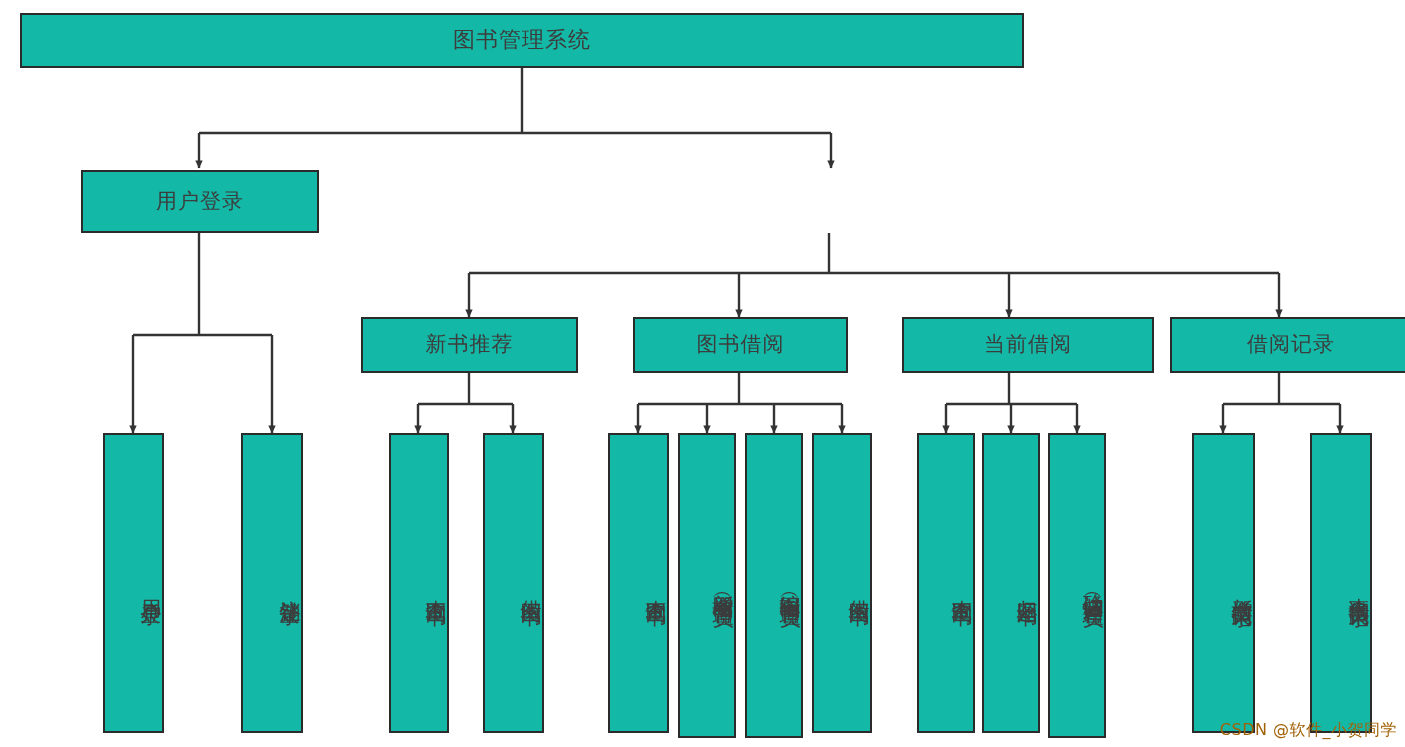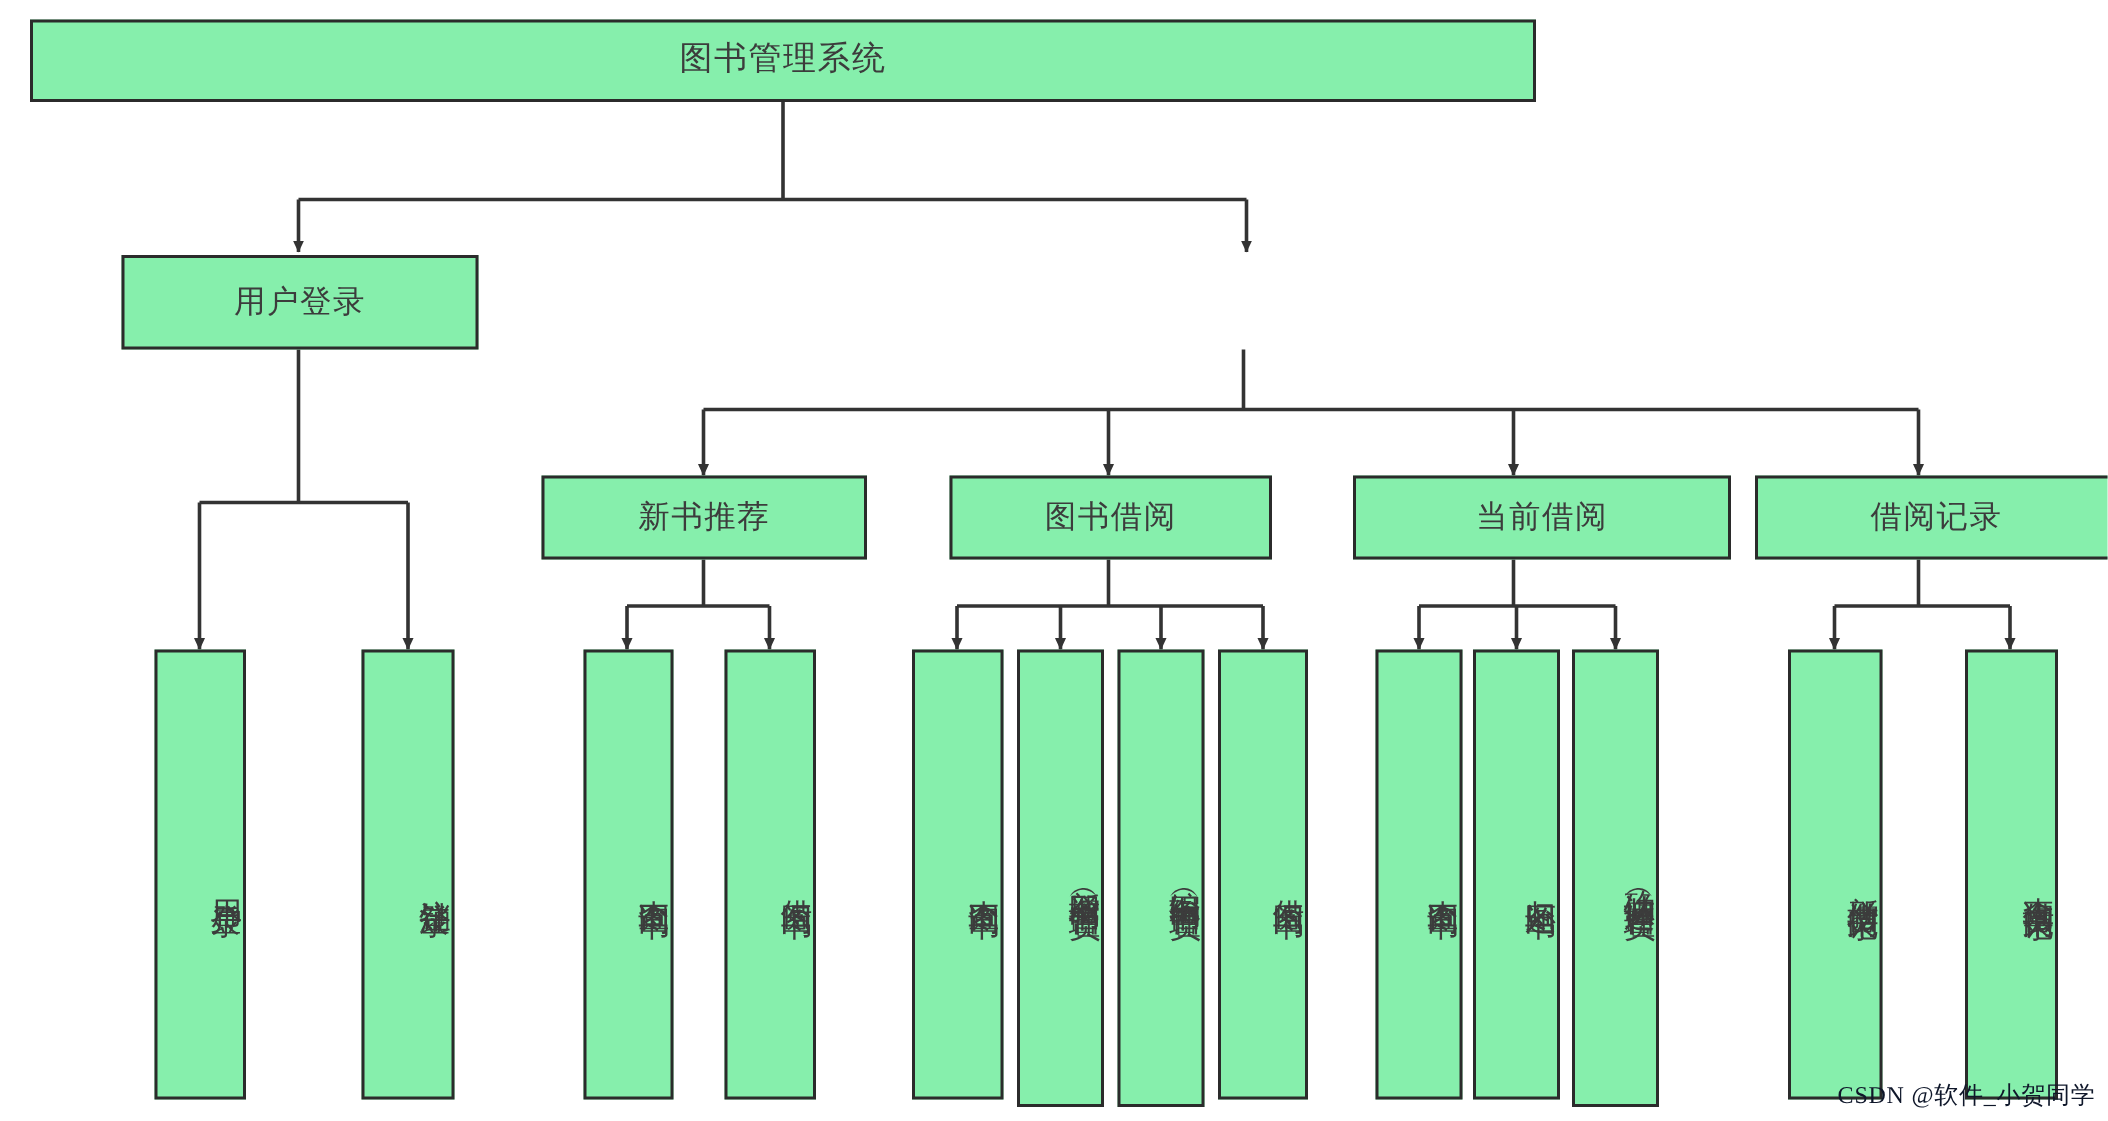--- a/index.html
+++ b/index.html
@@ -7,26 +7,27 @@
   body{
     font-family:"DejaVu Sans","Liberation Sans",sans-serif;
     width:1405px;height:747px;position:relative;overflow:hidden;
   }
   #diagram-root{position:absolute;left:0;top:0;width:1405px;height:747px;}
   svg.edges{position:absolute;left:0;top:0;width:1405px;height:747px;pointer-events:none;}
 
   .node{
     position:absolute;
     box-sizing:border-box;
-    background:#86efac;
+    background:#14b8a6;
     border:2px solid #2b2b2b;
     display:flex;
     align-items:center;
     justify-content:center;
     color:#3c3c3c;
+    font-family:Liberation Serif, serif;
   }
   .node.horiz{
     font-size:21px;
     letter-spacing:1px;
     line-height:1.2;
   }
   .node.vert{
     font-size:21px;
     letter-spacing:2px;
     line-height:1.05;
@@ -43,25 +44,24 @@
     display:block;
     white-space:pre-line;
   }
   .node.root{font-size:22px;}
 
   #watermark{
     position:absolute;
     right:8px;
     bottom:6px;
     font-size:16px;
-    color:#0f172a;
+    color:#a16207;
     letter-spacing:0.5px;
     white-space:nowrap;
     user-select:none;
-    font-family:Liberation Serif, serif;
   }
 </style>
 </head>
 <body>
 
 <div id="diagram-root">
 
   <svg class="edges" viewBox="0 0 1405 747" xmlns="http://www.w3.org/2000/svg">
     <defs>
       <marker id="arrow" markerWidth="9" markerHeight="9" refX="7.6" refY="4.3" orient="auto" markerUnits="userSpaceOnUse">

